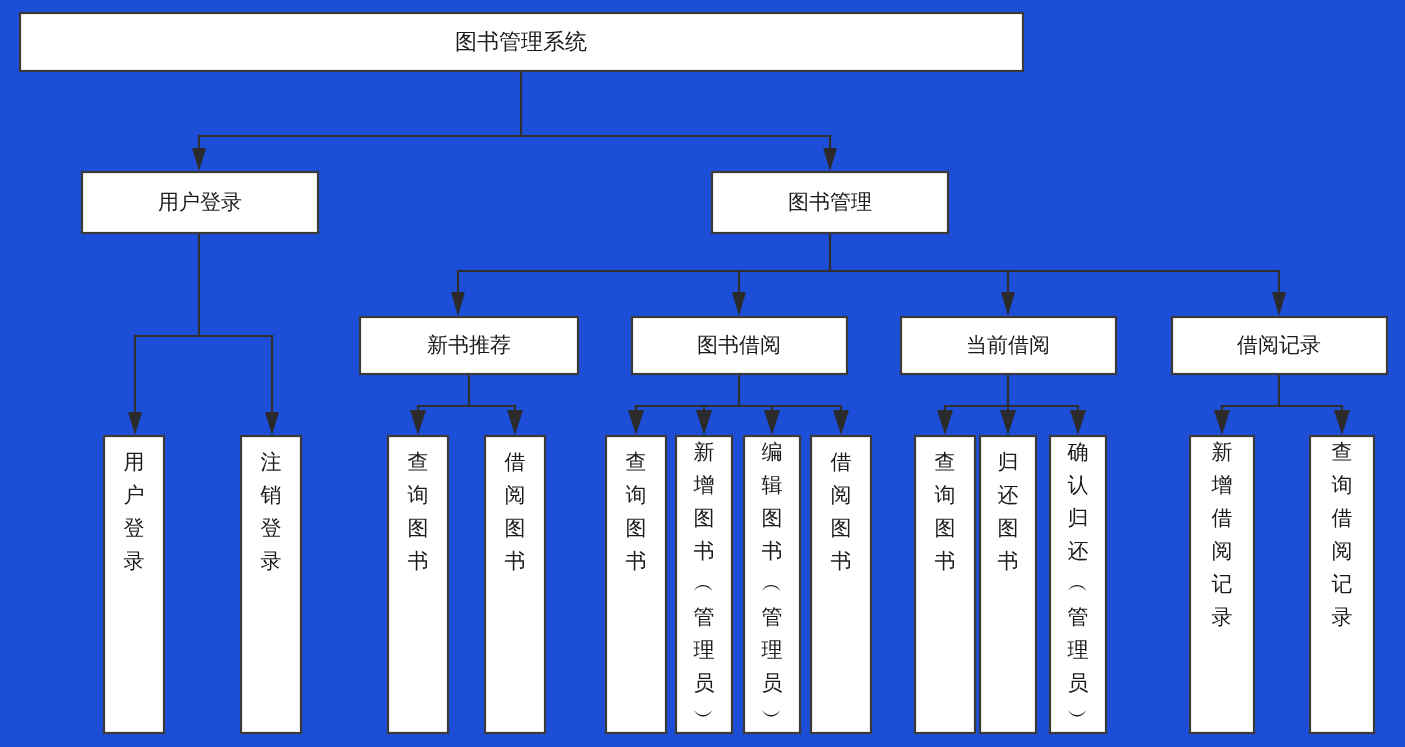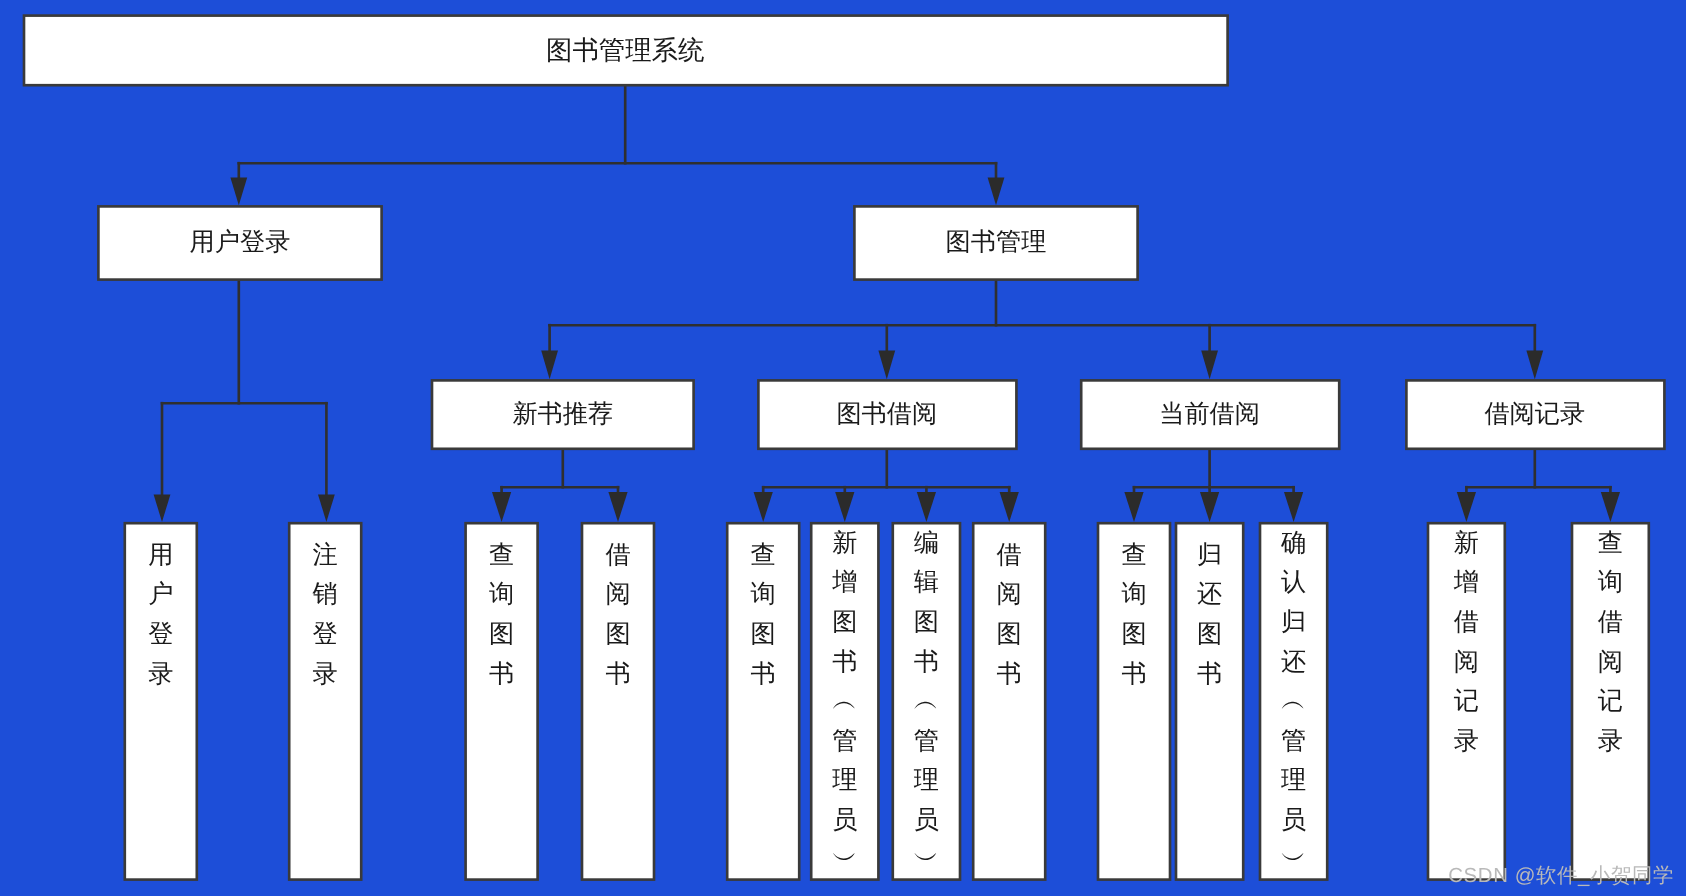--- a/index.html
+++ b/index.html
@@ -230,14 +230,13 @@
       <rect class="node-box" x="1190" y="436" width="64" height="297"></rect>
       <text class="leaf-label" x="1222" y="459"><tspan x="1222" y="459">新</tspan><tspan x="1222" y="492">增</tspan><tspan x="1222" y="525">借</tspan><tspan x="1222" y="558">阅</tspan><tspan x="1222" y="591">记</tspan><tspan x="1222" y="624">录</tspan></text>
     </g>
     <g>
       <rect class="node-box" x="1310" y="436" width="64" height="297"></rect>
       <text class="leaf-label" x="1342" y="459"><tspan x="1342" y="459">查</tspan><tspan x="1342" y="492">询</tspan><tspan x="1342" y="525">借</tspan><tspan x="1342" y="558">阅</tspan><tspan x="1342" y="591">记</tspan><tspan x="1342" y="624">录</tspan></text>
     </g>
 
   </svg>
 
-  <div class="watermark">CSDN @软件_小贺同学</div>
 </div>
 
 </body></html>

